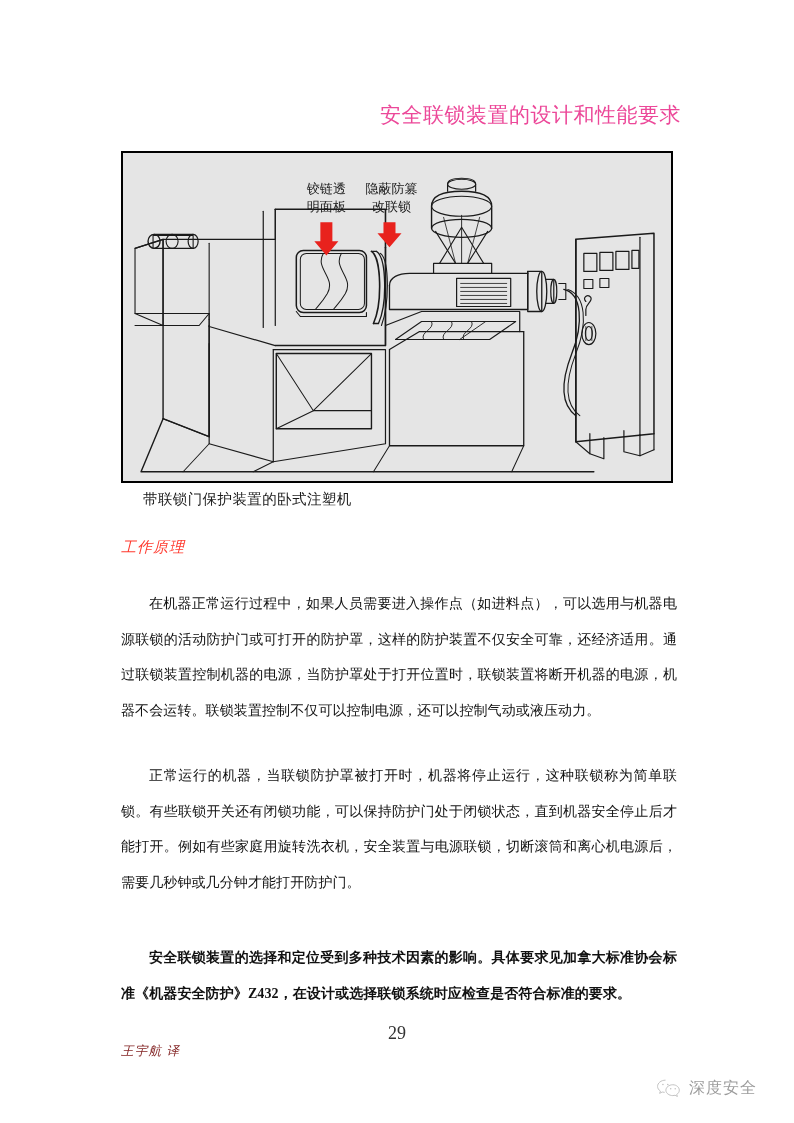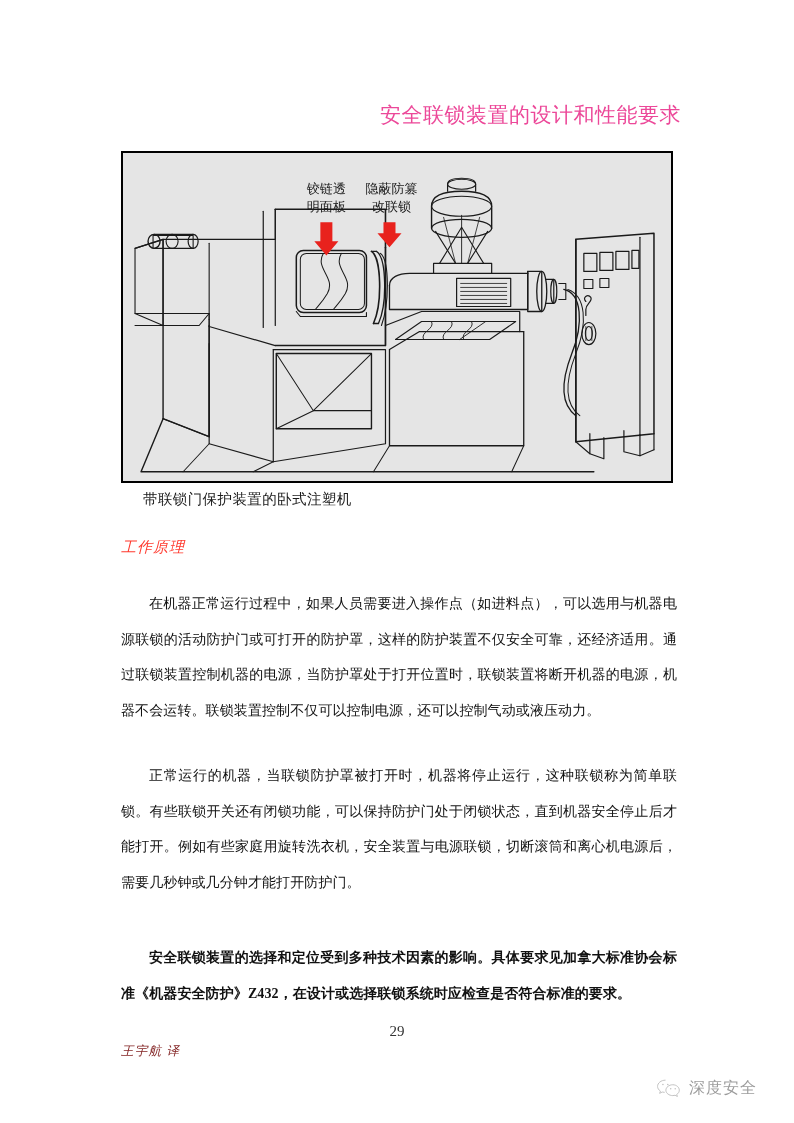--- a/index.html
+++ b/index.html
@@ -100,21 +100,21 @@
   #para-2 { top: 758px; }
   #para-3 { top: 940px; font-weight: bold; }
 
   
   .page-number {
     position: absolute;
     left: 0;
     top: 1023px;
     width: 794px;
     text-align: center;
-    font-size: 15px;
+    font-size: 18px;
     color: #333333;
     font-family: "Liberation Serif", "DejaVu Serif", serif;
   }
   .translator {
     position: absolute;
     left: 121px;
     top: 1043px;
     font-size: 12.5px;
     color: #7f1d1d;
     font-style: italic;

